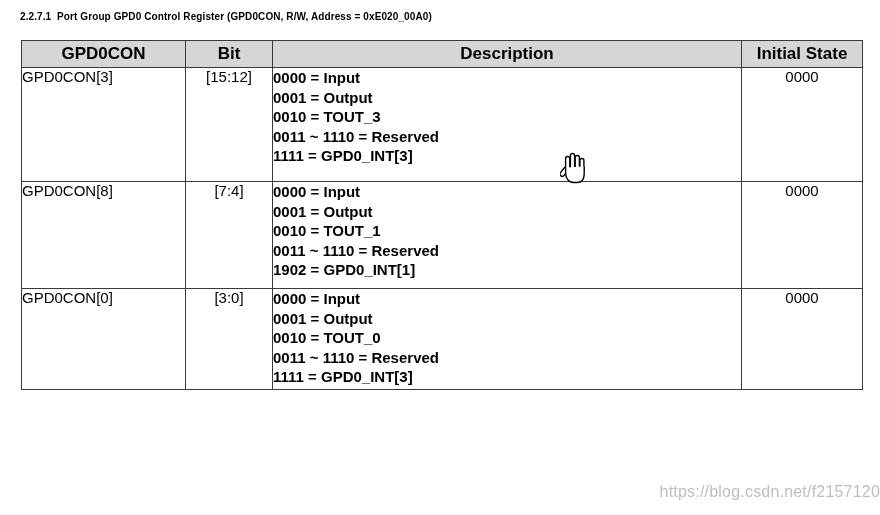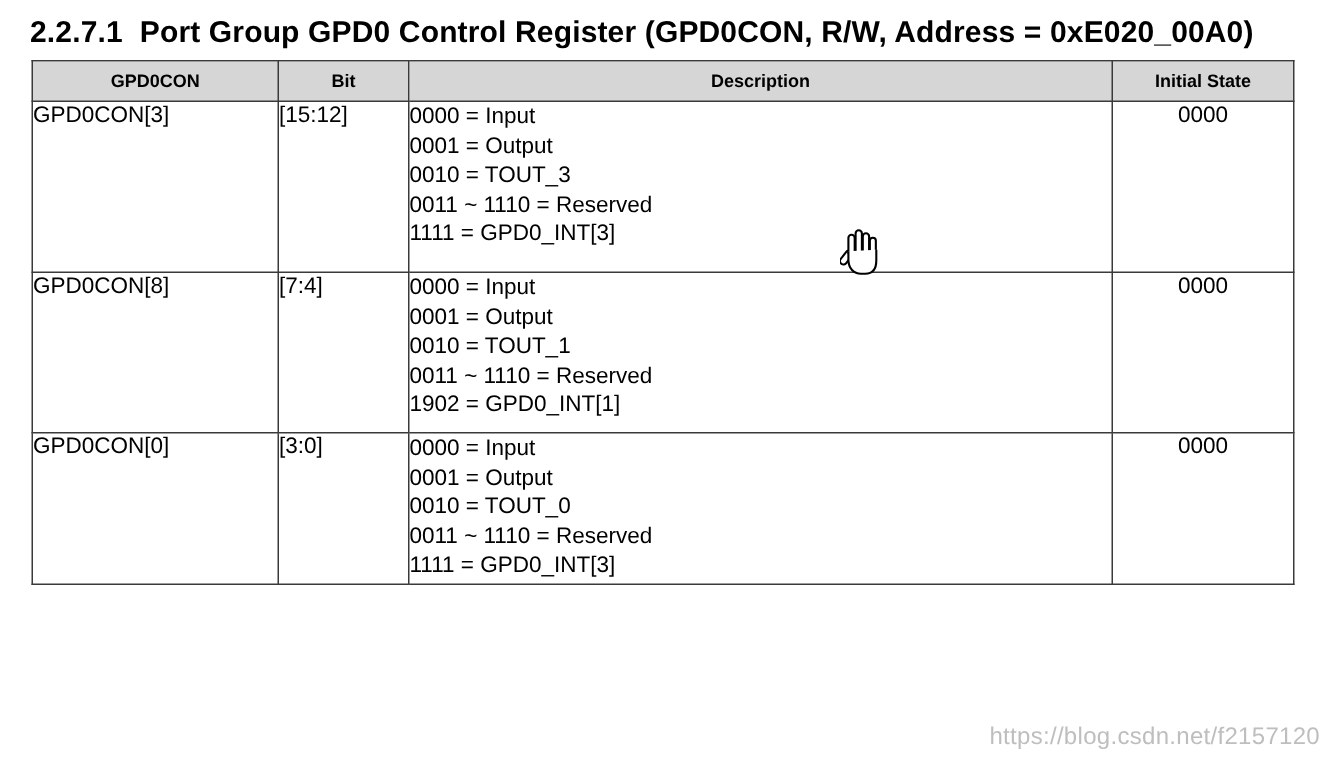--- a/index.html
+++ b/index.html
@@ -13,21 +13,21 @@
     position: relative;
     overflow: hidden;
     font-family: "Liberation Sans", "DejaVu Sans", sans-serif;
     color: #000000;
   }
   .title {
     position: absolute;
     left: 20px;
     top: 11px;
     margin: 0;
-    font-size: 20px;
+    font-size: 10px;
     font-weight: bold;
     white-space: pre;
     letter-spacing: 0.1px;
   }
   table.register-table {
     position: absolute;
     left: 21px;
     top: 40px;
     width: 841px;
     border-collapse: collapse;
@@ -38,29 +38,29 @@
   table.register-table th,
   table.register-table td {
     border: 1px solid #3a3a3a;
     vertical-align: top;
     padding: 0;
     overflow: hidden;
   }
   table.register-table thead th {
     background: #d6d6d6;
     height: 26px;
-    font-size: 12px;
+    font-size: 17px;
     font-weight: bold;
     text-align: center;
     vertical-align: middle;
   }
   td.c-name { padding: 7px 4px 0 9px; }
-  td.c-bit  { padding-top: 7px; }
+  td.c-bit  { text-align: center; padding-top: 7px; }
   td.c-desc { padding: 6px 4px 0 8px; }
-  td.c-desc .desc-line { line-height: 19.5px; white-space: pre; }
+  td.c-desc .desc-line { line-height: 19.5px; white-space: pre; font-weight: bold; }
   td.c-init { text-align: center; padding-top: 7px; }
   tr.r0 td { height: 113px; margin-left: 48px; }
   tr.r1 td { height: 106px; }
   tr.r2 td { height: 106px; }
   tr.r3 td { height: 100px; }
   .cursor {
     position: absolute;
     left: 560px;
     top: 152px;
     z-index: 6;

